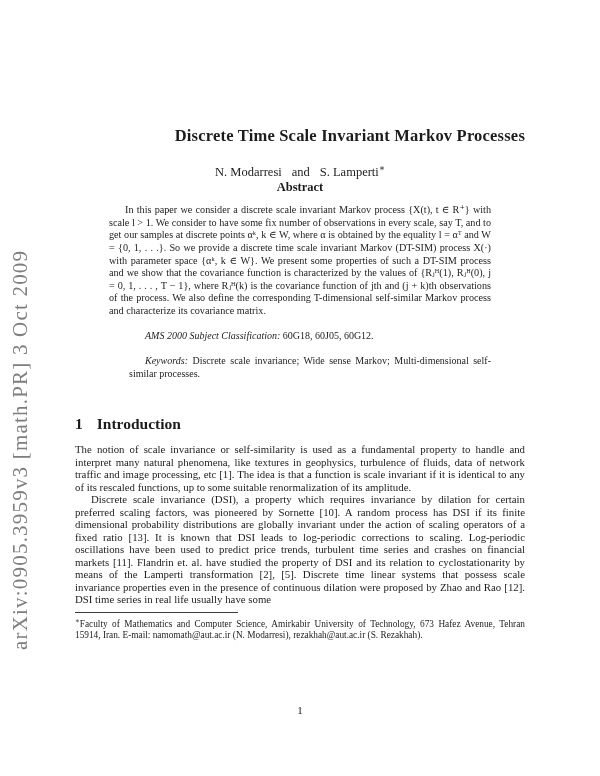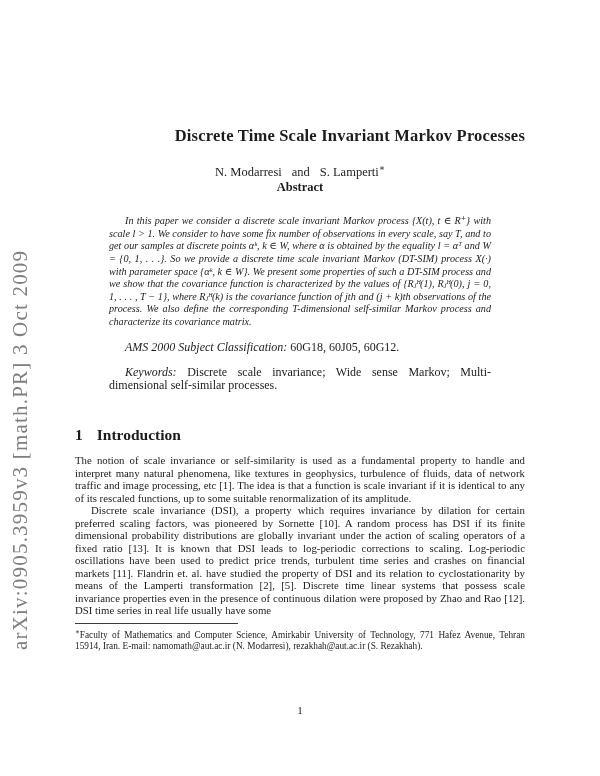--- a/index.html
+++ b/index.html
@@ -38,32 +38,32 @@
   }
   .authors .conj { margin: 0 10px; text-align: center; }
   sup.author-mark { font-size: 9px; }
   .abstract { margin: 0 34px; }
   .abstract-heading {
     text-align: center;
     font-size: 12.5px;
     font-weight: bold;
   }
   .abstract-body {
-    margin-top: 20px;
+    margin-top: 9px;
     font-size: 10.2px;
     line-height: 12.6px;
     text-align: justify;
     text-indent: 16px;
-    font-style: italic;
   }
   .ams, .keywords {
-    font-size: 12px;
+    font-size: 10px;
     line-height: 12.6px;
     text-align: justify;
     text-indent: 16px;
+    margin-left: 20px;
   }
   .ams { margin-top: 12px; }
   .keywords { margin-top: 13px; }
   .section-heading {
     margin-top: 35px;
     font-size: 15.5px;
     font-weight: bold;
   }
   .section-heading .sec-num { margin-right: 14px; }
   .body-para {
@@ -124,19 +124,19 @@
     </div>
 
     <div class="section-heading">
       <span class="sec-num">1</span><span>Introduction</span>
     </div>
 
     <div class="body-para">The notion of scale invariance or self-similarity is used as a fundamental property to handle and interpret many natural phenomena, like textures in geophysics, turbulence of fluids, data of network traffic and image processing, etc [1]. The idea is that a function is scale invariant if it is identical to any of its rescaled functions, up to some suitable renormalization of its amplitude.</div>
     <div class="body-para indent">Discrete scale invariance (DSI), a property which requires invariance by dilation for certain preferred scaling factors, was pioneered by Sornette [10]. A random process has DSI if its finite dimensional probability distributions are globally invariant under the action of scaling operators of a fixed ratio [13]. It is known that DSI leads to log-periodic corrections to scaling. Log-periodic oscillations have been used to predict price trends, turbulent time series and crashes on financial markets [11]. Flandrin et. al. have studied the property of DSI and its relation to cyclostationarity by means of the Lamperti transformation [2], [5]. Discrete time linear systems that possess scale invariance properties even in the presence of continuous dilation were proposed by Zhao and Rao [12]. DSI time series in real life usually have some</div>
 
     <div class="footnote-rule"></div>
-    <div class="footnote"><sup>∗</sup><span>Faculty of Mathematics and Computer Science, Amirkabir University of Technology, 771 Hafez Avenue, Tehran 15914, Iran. E-mail: namomath@aut.ac.ir (N. Modarresi), rezakhah@aut.ac.ir (S. Rezakhah).</span></div>
+    <div class="footnote"><sup>∗</sup><span>Faculty of Mathematics and Computer Science, Amirkabir University of Technology, 673 Hafez Avenue, Tehran 15914, Iran. E-mail: namomath@aut.ac.ir (N. Modarresi), rezakhah@aut.ac.ir (S. Rezakhah).</span></div>
 
   </div>
 
   <div class="page-number">1</div>
 
 </div>
 
 </body></html>

